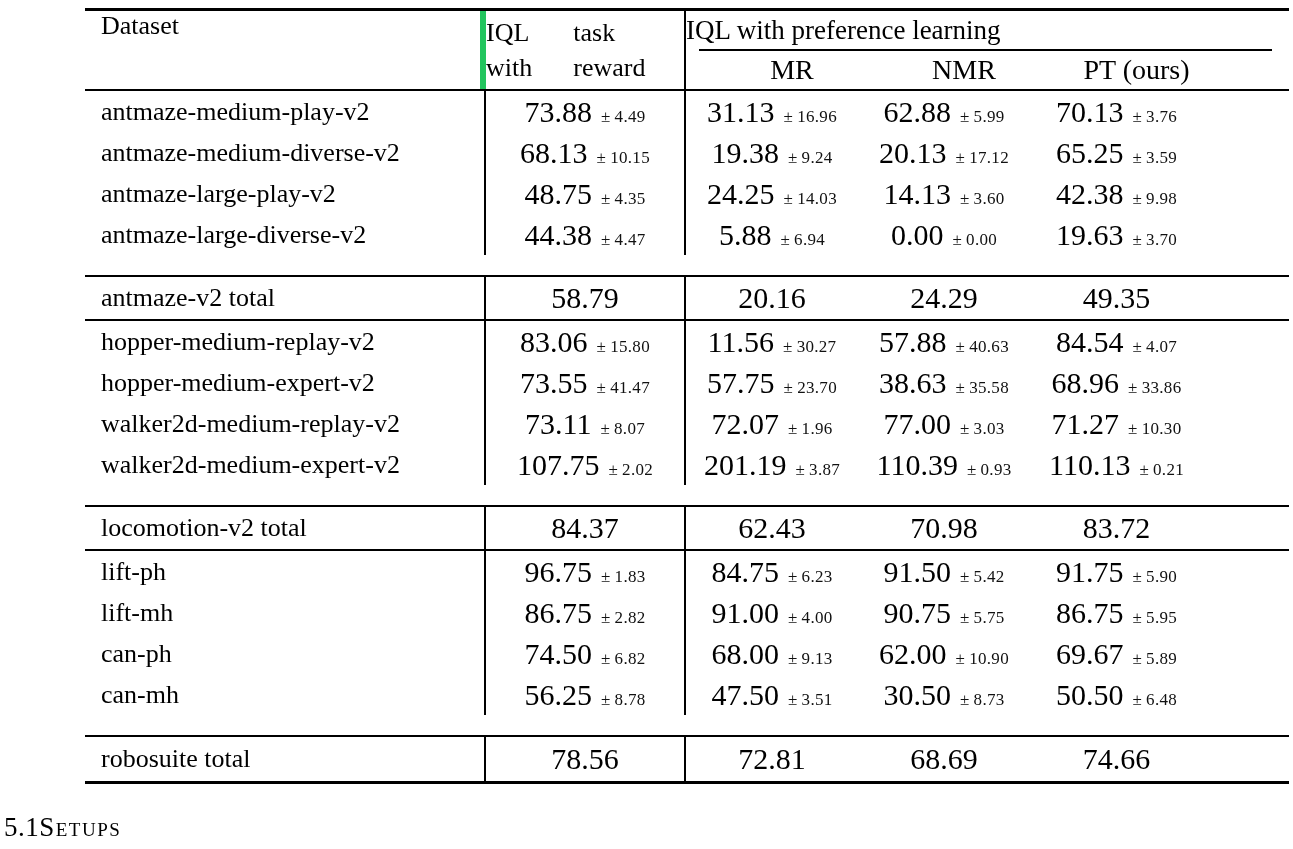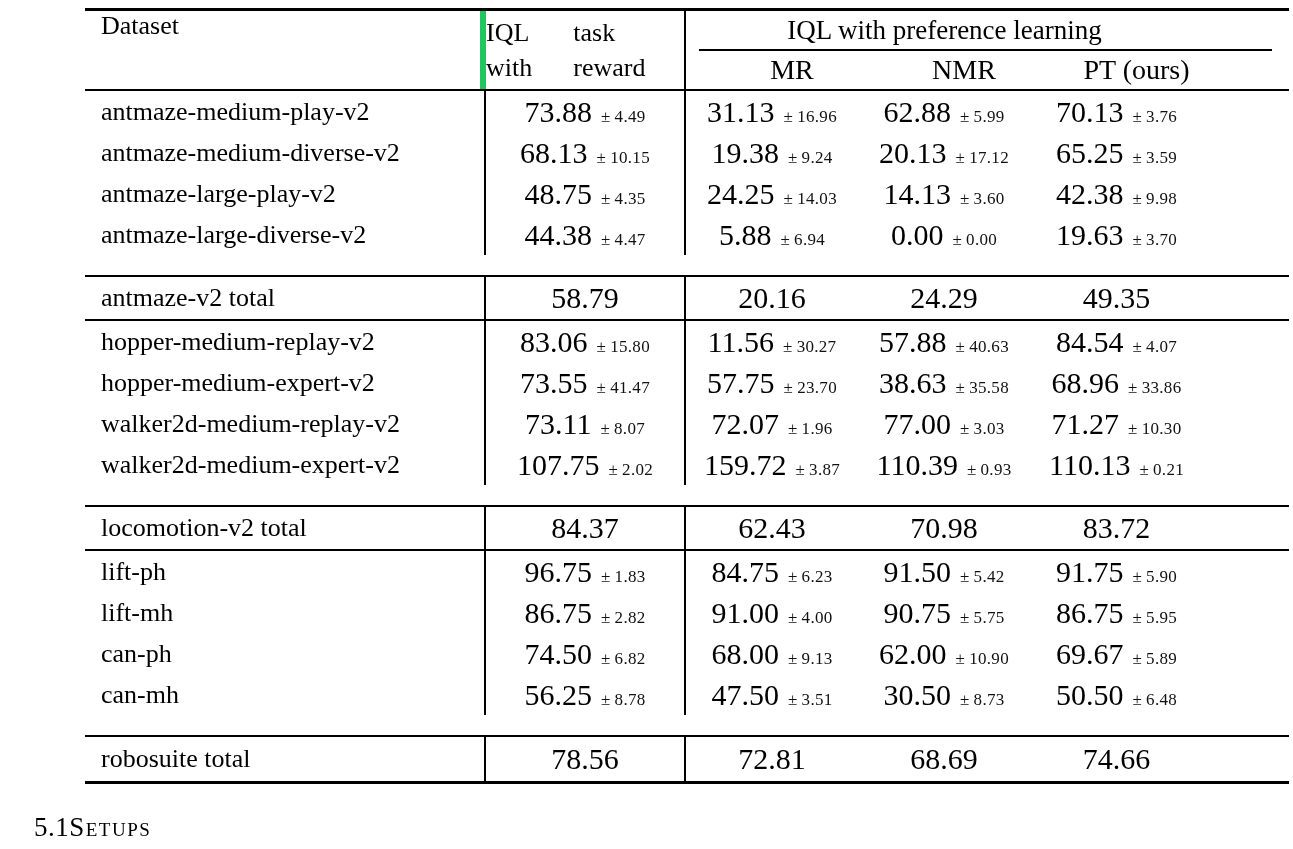--- a/index.html
+++ b/index.html
@@ -12,40 +12,40 @@
   }
   .tbl {
     position: absolute; left: 85px; top: 8px; width: 1204px;
     border-top: 3px solid #000; border-bottom: 3px solid #000;
   }
   
   .hdr { display: grid; grid-template-columns: 401px 200px 603px; height: 80px; border-bottom: 2px solid #000; }
   .hc1 { display: flex; padding-left: 16px; font-size: 26px; border-right: 6px solid #22c55e; }
   .hc2 { display: flex; flex-direction: row; align-items: center; justify-content: center; font-size: 26px; line-height: 35px; border-right: 2px solid #000; }
   .hc3 { display: flex; flex-direction: column; }
-  .pref-top { height: 38px; display: flex; align-items: center; justify-content: center; padding-right: 86px; font-size: 27px; }
+  .pref-top { height: 38px; display: flex; align-items: center; justify-content: flex-start; padding-right: 86px; font-size: 27px; }
   .cmid { border-top: 2px solid #000; margin: 0 17px 0 13px; height: 0; }
   .sub { flex: 1; display: grid; grid-template-columns: 172px 172px 259px; font-size: 28px; }
   .sc { display: flex; align-items: center; justify-content: center; margin-left: 40px; }
   .sc.pt { padding-right: 86px; }
   
   .row { display: grid; grid-template-columns: 401px 200px 172px 172px 259px; height: 41px; }
   .row.total { height: 46px; border-top: 2px solid #000; margin-top: 20px; }
   .row.total.mid { border-bottom: 2px solid #000; }
   .cn { display: flex; align-items: center; padding-left: 16px; font-size: 26px; border-right: 2px solid #000; white-space: nowrap; }
   .cv { display: flex; align-items: center; justify-content: center; }
   .cv.b { border-right: 2px solid #000; }
   .cv.pt { padding-right: 86px; }
   .w { white-space: nowrap; }
   .m { font-size: 30px; }
   .s { font-size: 17px; margin-left: 9px; color: #111; letter-spacing: 0.3px; }
   .sv { margin-left: 4px; }
   
   .heading { position: absolute; left: 4px; top: 812px; display: flex; align-items: baseline; font-size: 27px; }
-  .heading .num { letter-spacing: 0.5px; margin-left: 30px; }
+  .heading .num { letter-spacing: 0.5px; }
   .heading .ttl { font-variant: small-caps; letter-spacing: 1.5px; }
 </style>
 </head>
 <body>
 
 <div class="page">
   <div class="tbl">
 
     <div class="hdr">
       <div class="hc1">
@@ -219,21 +219,21 @@
     </div>
 
     <div class="row">
       <div class="cn">
           <span>walker2d-medium-expert-v2</span>
         </div>
       <div class="cv b">
           <span class="w"><span class="m">107.75</span><span class="s"><span>±</span><span class="sv">2.02</span></span></span>
         </div>
       <div class="cv">
-          <span class="w"><span class="m">159.72</span><span class="s"><span>±</span><span class="sv">3.87</span></span></span>
+          <span class="w"><span class="m">201.19</span><span class="s"><span>±</span><span class="sv">3.87</span></span></span>
         </div>
       <div class="cv">
           <span class="w"><span class="m">110.39</span><span class="s"><span>±</span><span class="sv">0.93</span></span></span>
         </div>
       <div class="cv pt">
           <span class="w"><span class="m">110.13</span><span class="s"><span>±</span><span class="sv">0.21</span></span></span>
         </div>
     </div>
 
     <div class="row total mid">

